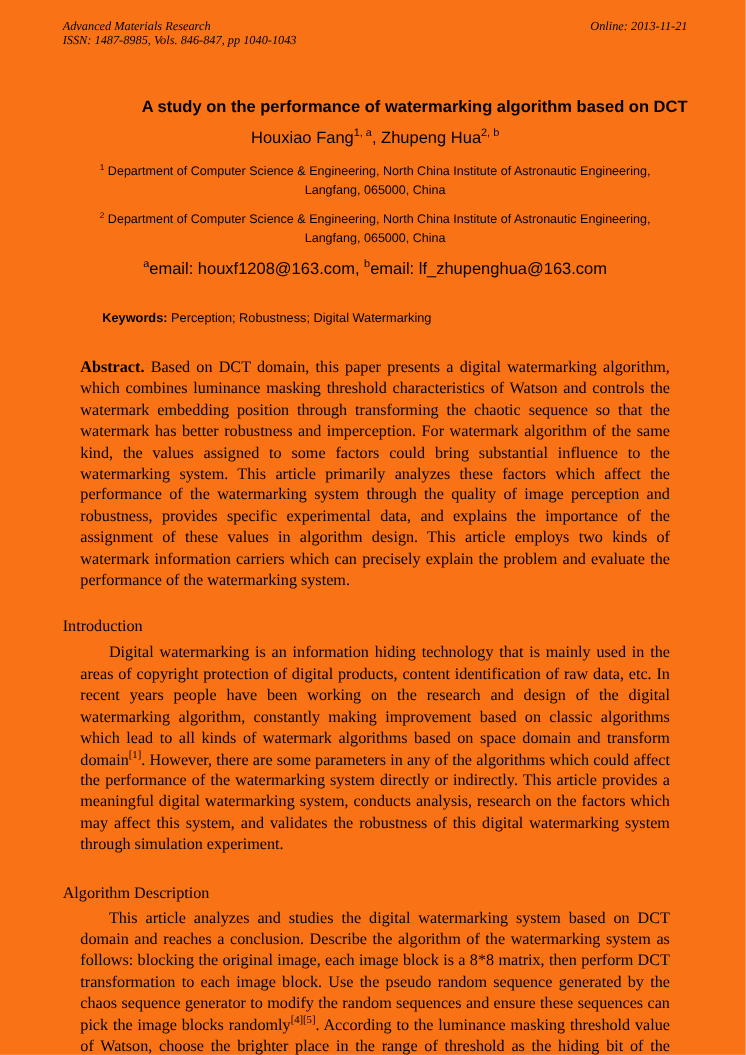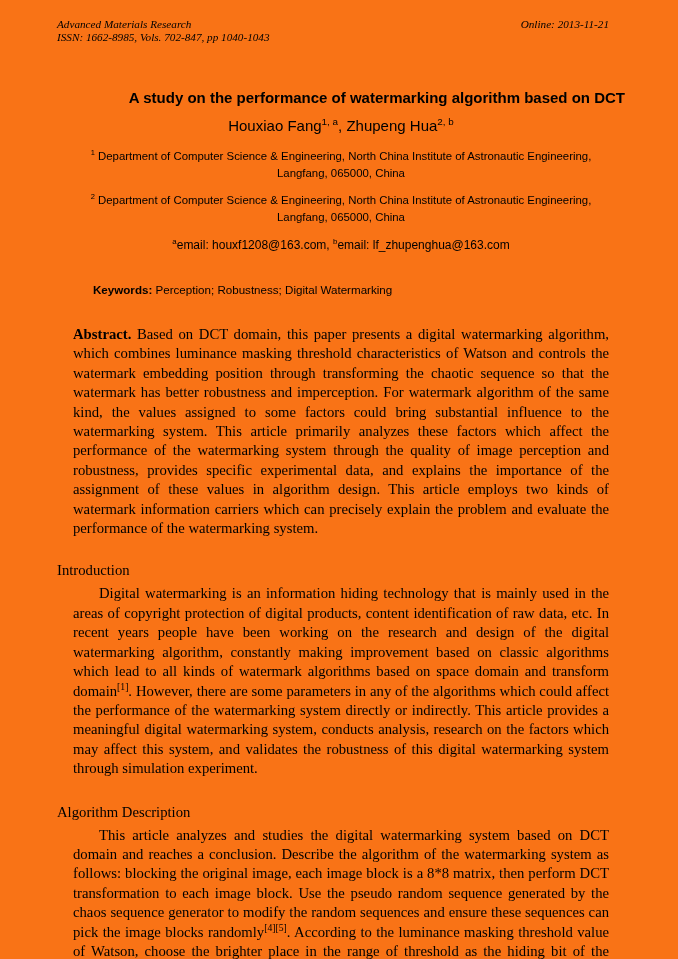--- a/index.html
+++ b/index.html
@@ -31,21 +31,21 @@
     font-size: 11.2px;
     line-height: 13.2px;
     color: #000;
     min-height: 56px;
   }
   .pub-header-left { width: 430px; }
   .pub-header-left div { white-space: nowrap; }
   .pub-online {
     position: absolute;
     top: 0;
-    right: 16px;
+    right: 0;
     font-style: italic;
     font-size: 11.2px;
     white-space: nowrap;
   }
 
   
   .paper-title {
     font-family: "Liberation Sans", sans-serif;
     font-weight: bold;
     font-size: 15px;
@@ -77,21 +77,21 @@
     font-size: 11.4px;
     line-height: 16.5px;
     text-align: center;
     margin: 12px 0 0 0;
     padding: 0 2px;
   }
   .affil-block.second { margin-top: 11px; }
 
   .emails {
     font-family: "Liberation Sans", sans-serif;
-    font-size: 12px;
+    font-size: 15px;
     line-height: 16px;
     text-align: center;
     margin: 12px 0 0 0;
   }
 
   
   .keywords {
     font-family: "Liberation Sans", sans-serif;
     font-size: 11.6px;
     line-height: 16px;
@@ -128,21 +128,21 @@
   .algo-head { margin-top: 24px; }
 </style>
 </head>
 <body>
 
 <div class="page">
 
   <div class="pub-header">
     <div class="pub-header-left">
       <div>Advanced Materials Research</div>
-      <div>ISSN: 1662-8985, Vols. 702-847, pp 1040-1043</div>
+      <div>ISSN: 1487-8985, Vols. 846-847, pp 1040-1043</div>
     </div>
     <div class="pub-online">Online: 2013-11-21</div>
   </div>
 
   <h1 class="paper-title">A study on the performance of watermarking algorithm based on DCT</h1>
 
   <div class="authors">
     <span>Houxiao Fang</span><sup>1, a</sup><span>, </span><span>Zhupeng Hua</span><sup>2, b</sup>
   </div>
 

